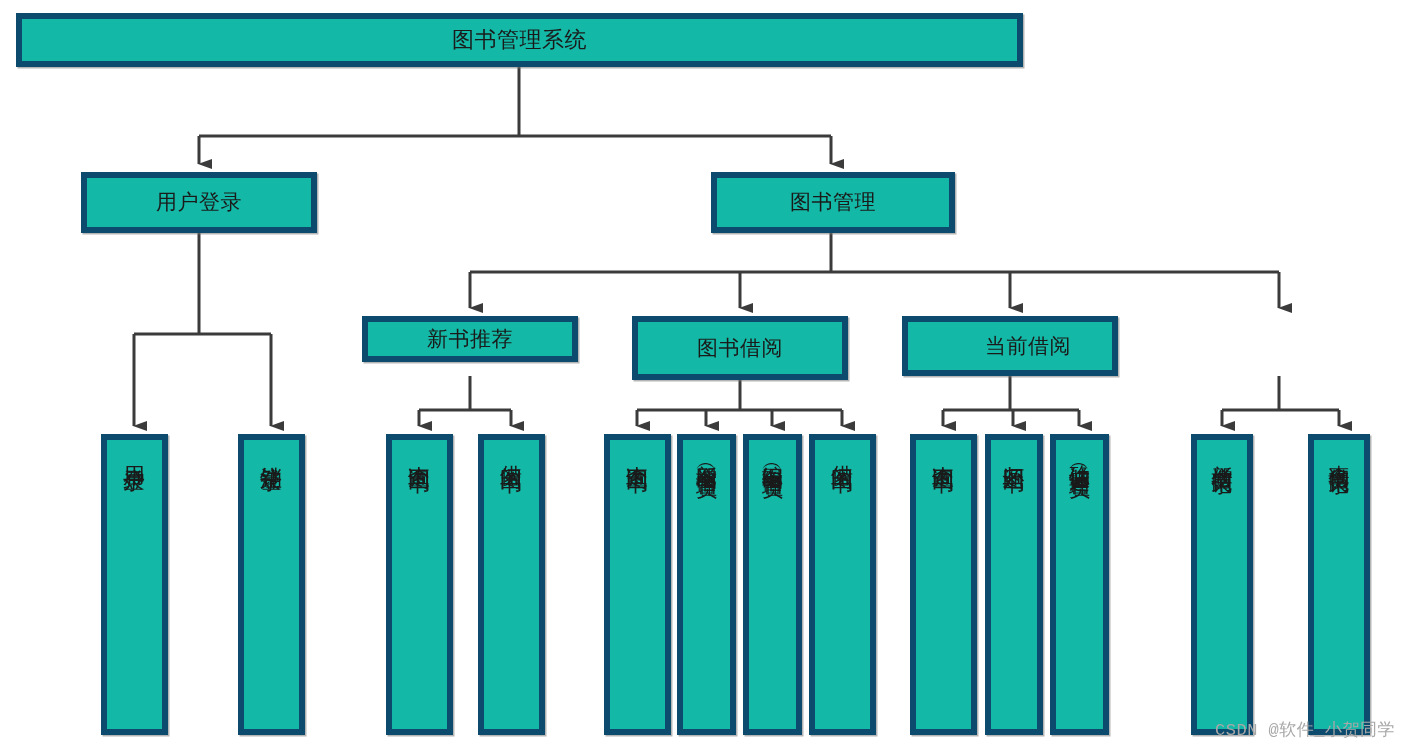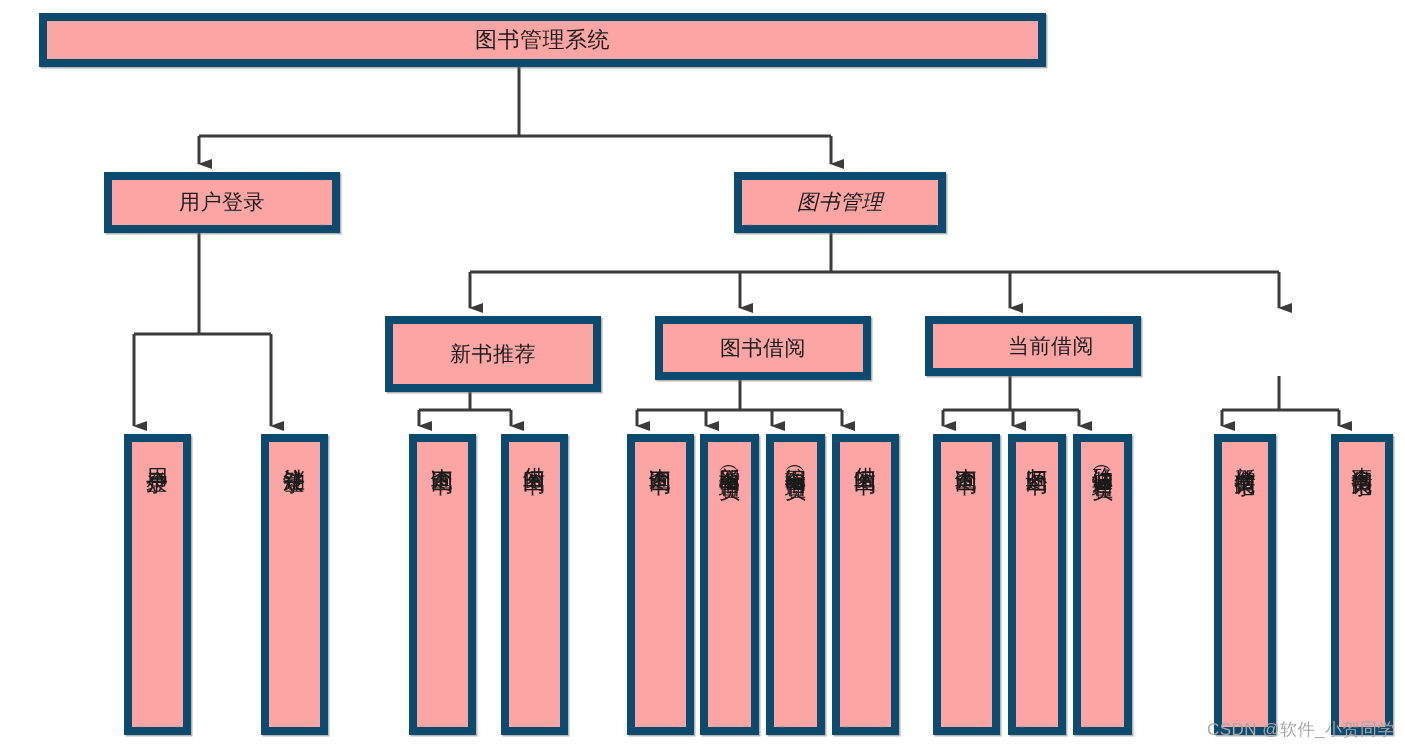--- a/index.html
+++ b/index.html
@@ -22,28 +22,27 @@
     position: absolute;
     left: 0;
     top: 0;
     width: 1405px;
     height: 747px;
     pointer-events: none;
   }
   .node {
     position: absolute;
     box-sizing: border-box;
-    border: 8px solid #0c4a6e;
-    background: #fca5a5;
+    border: 6px solid #0c4a6e;
+    background: #14b8a6;
     display: flex;
     align-items: center;
     justify-content: center;
     color: #1a1a1a;
     box-shadow: 1.5px 1.5px 0 rgba(120,120,120,0.55);
-    margin-left: 23px;
   }
   .node .label {
     display: block;
     line-height: 1.18;
     letter-spacing: 0.5px;
   }
   
   .node.h .label {
     font-size: 21px;
     white-space: nowrap;
@@ -71,21 +70,21 @@
     font-size: 21px;
   }
   #watermark {
     position: absolute;
     right: 10px;
     bottom: 6px;
     font-size: 17px;
     color: #a8a8a8;
     letter-spacing: 0.5px;
     white-space: nowrap;
-    font-family: Liberation Sans, sans-serif;
+    font-family: Liberation Mono, monospace;
   }
 </style>
 </head>
 <body>
 
 <div id="canvas">
 
   <svg id="wires" viewBox="0 0 1405 747" width="1405" height="747" xmlns="http://www.w3.org/2000/svg">
     <defs>
       <marker id="arrow" viewBox="0 0 12 14" refX="6" refY="13" markerWidth="12" markerHeight="14" orient="auto" markerUnits="userSpaceOnUse">
@@ -139,25 +138,25 @@
     </g>
   </svg>
 
   <div class="node h root" style="left:16px; top:13px; width:1007px; height:54px;">
     <span class="label">图书管理系统</span>
   </div>
 
   <div class="node h" style="left:81px; top:172px; width:236px; height:61px;">
     <span class="label">用户登录</span>
   </div>
-  <div class="node h" style="left:711px; top:172px; width:212px; height:61px;font-style:italic;">
+  <div class="node h" style="left:711px; top:172px; width:244px; height:61px;">
     <span class="label">图书管理</span>
   </div>
 
-  <div class="node h" style="left:362px; top:316px; width:216px; height:76px;">
+  <div class="node h" style="left:362px; top:316px; width:216px; height:46px;">
     <span class="label">新书推荐</span>
   </div>
   <div class="node h" style="left:632px; top:316px; width:216px; height:64px;">
     <span class="label">图书借阅</span>
   </div>
   <div class="node h" style="left:902px; top:316px; width:216px; height:60px;padding-left:36px;">
     <span class="label">当前借阅</span>
   </div>
 
   <div class="node v" style="left:101px; top:434px; width:67px; height:301px;">

